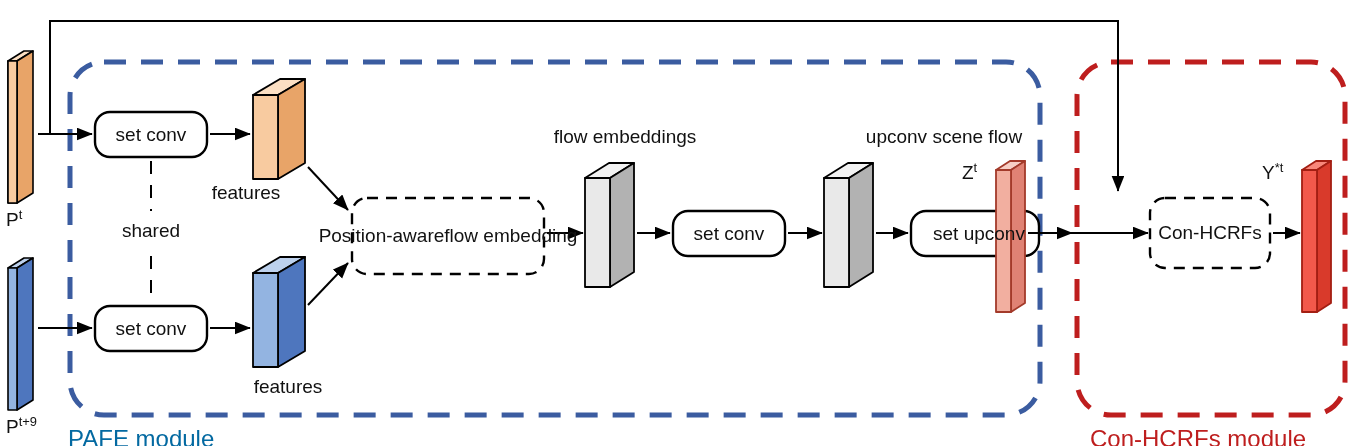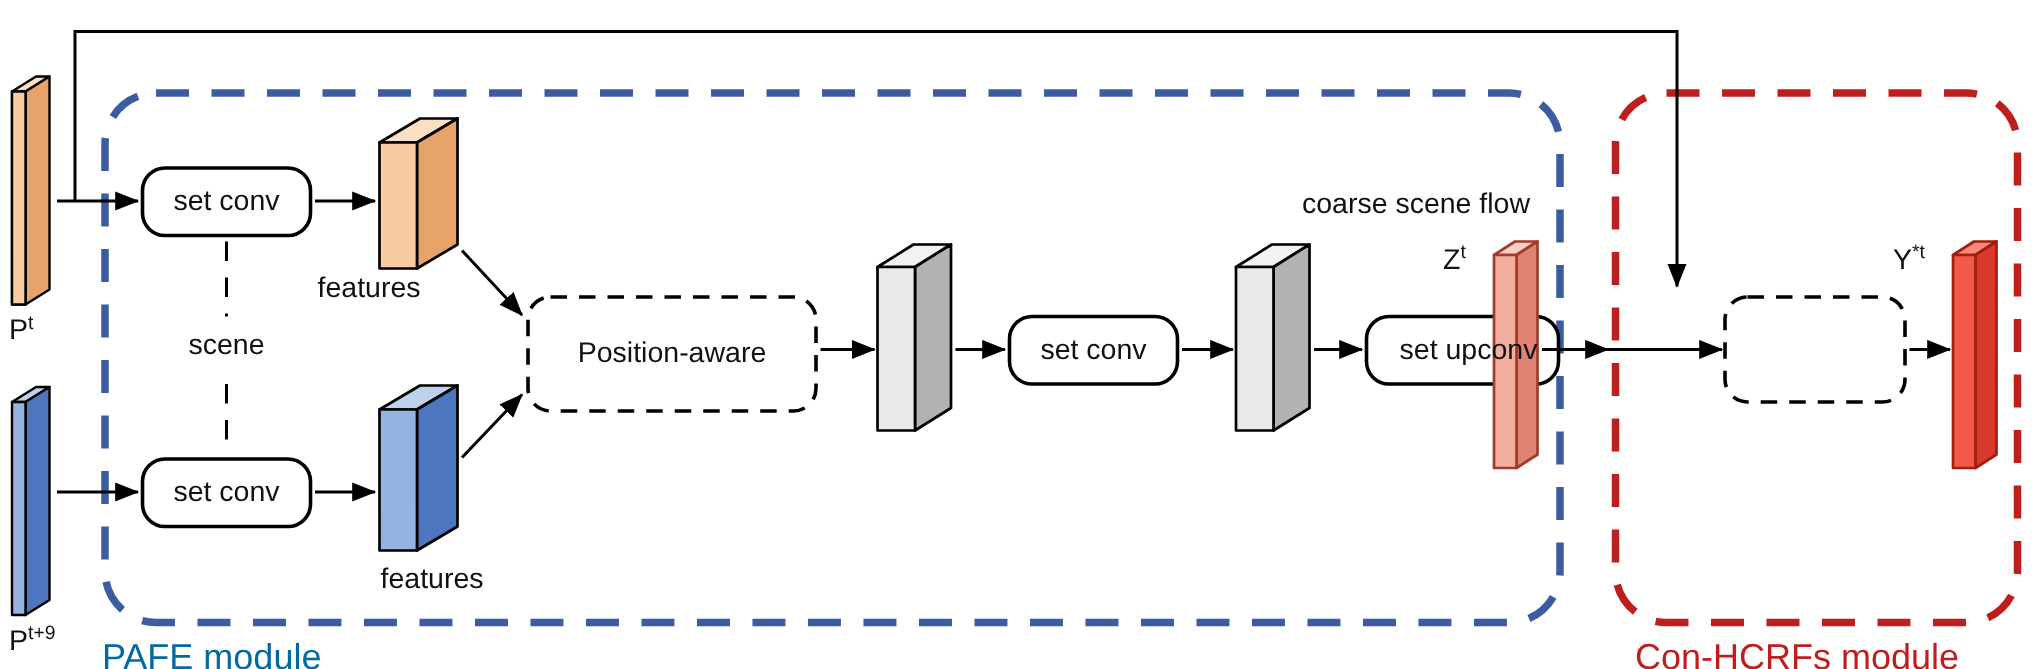--- a/index.html
+++ b/index.html
@@ -148,37 +148,40 @@
       <polygon points="1331,146 1331,288 1317,297 1317,155" fill="#D93A2B"></polygon>
       <rect x="1302" y="155" width="15" height="142" fill="#F2594B"></rect>
     </g>
   </svg>
 
   <div class="box-text" style="left:95px;top:97px;width:112px;height:45px;">set conv</div>
   <div class="box-text" style="left:95px;top:291px;width:112px;height:45px;">set conv</div>
 
   <div class="box-text" style="left:352px;top:183px;width:192px;height:76px;flex-direction:row;">
     <span>Position-aware</span>
+    <span>flow embedding</span>
   </div>
 
   <div class="box-text" style="left:673px;top:196px;width:112px;height:45px;">set conv</div>
   <div class="box-text" style="left:911px;top:196px;width:136px;height:45px;">set upconv</div>
+  <div class="box-text" style="left:1150px;top:183px;width:120px;height:70px;">Con-HCRFs</div>
 
-  <div class="lbl c" style="left:151px;top:206px;">scene</div>
+  <div class="lbl c" style="left:151px;top:206px;">shared</div>
 
   <div class="lbl" style="left:6px;top:193px;">
     <span>P</span><span class="sup">t</span>
   </div>
   <div class="lbl" style="left:6px;top:400px;">
     <span>P</span><span class="sup">t+9</span>
   </div>
 
   <div class="lbl c" style="left:246px;top:168px;">features</div>
   <div class="lbl c" style="left:288px;top:362px;">features</div>
-  <div class="lbl c" style="left:944px;top:112px;">coarse scene flow</div>
+  <div class="lbl c" style="left:625px;top:112px;">flow embeddings</div>
+  <div class="lbl c" style="left:944px;top:112px;">upconv scene flow</div>
 
   <div class="lbl" style="left:962px;top:146px;">
     <span>Z</span><span class="sup">t</span>
   </div>
   <div class="lbl" style="left:1262px;top:146px;">
     <span>Y</span><span class="sup">*t</span>
   </div>
 
   <div class="mod-label" style="left:68px;top:410px;color:#0369a1;">PAFE module</div>
   <div class="mod-label" style="left:1090px;top:410px;color:#BE1E1E;">Con-HCRFs module</div>

